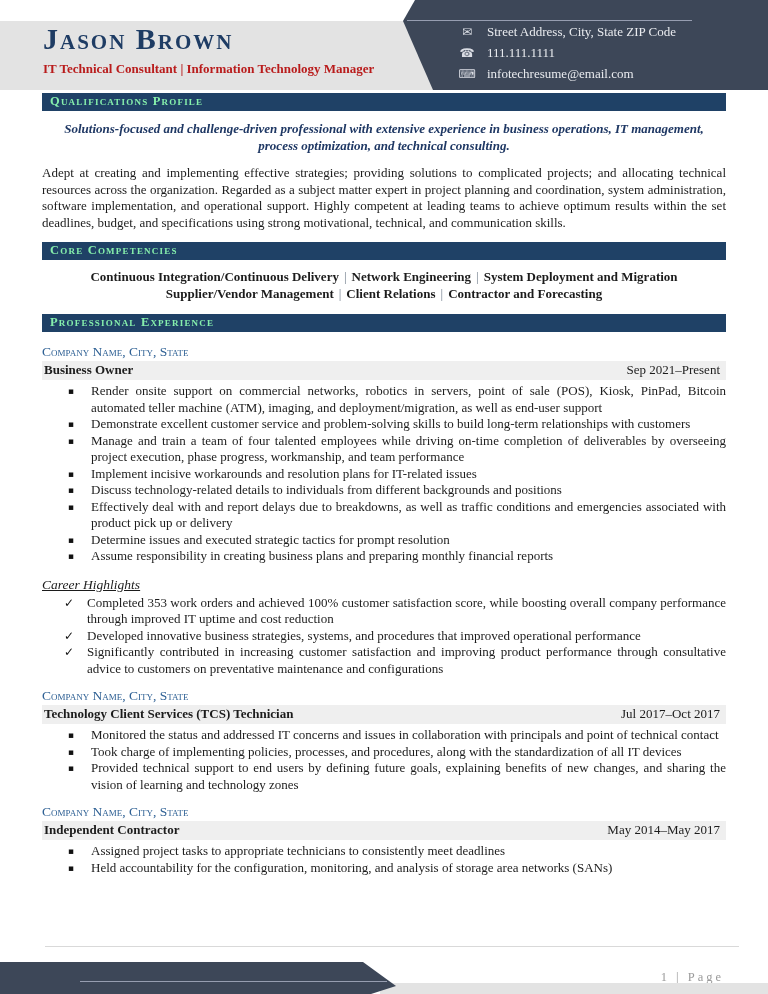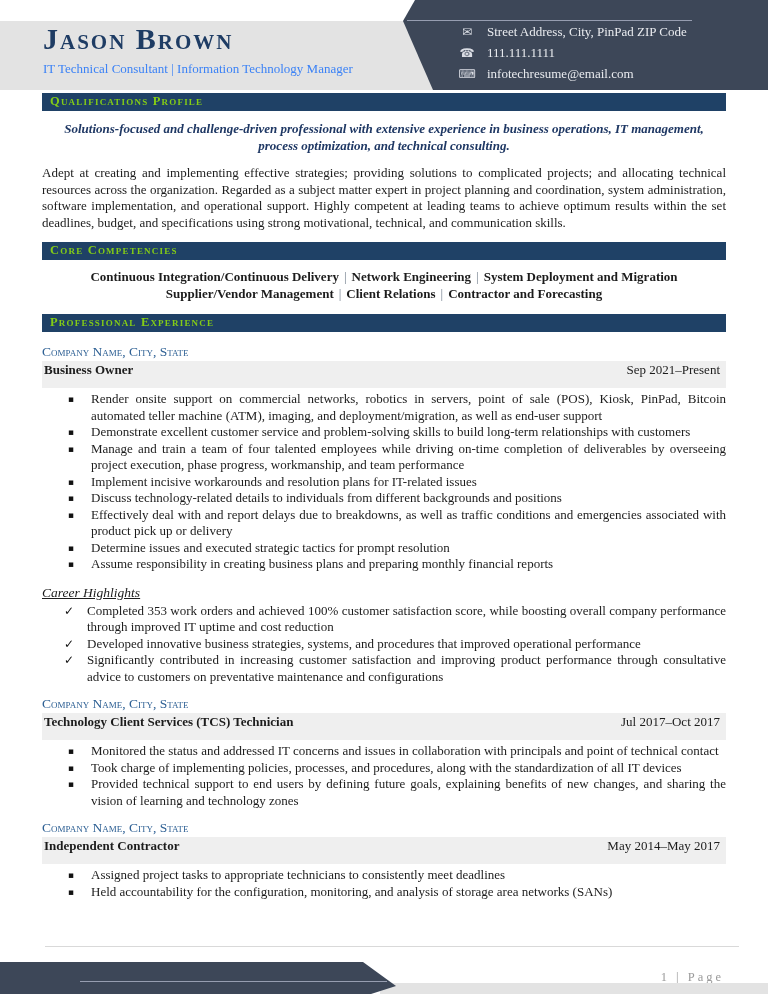--- a/index.html
+++ b/index.html
@@ -21,46 +21,46 @@
   .header{position:relative;height:73px;}
   .band-gray{position:absolute;top:21px;left:0;width:100%;height:69px;background:var(--header-band);}
   .navy-shape{
     position:absolute;top:0;left:0;width:768px;height:90px;background:var(--header-block);
     clip-path:polygon(415px 0,768px 0,768px 90px,433px 90px,403px 21px);
   }
   .navy-line{position:absolute;top:20px;left:407px;width:285px;height:1px;background:#969db0;z-index:3;}
   .identity{position:absolute;left:43px;top:22px;z-index:2;}
   .name{margin:0;font-size:30px;line-height:34px;font-weight:bold;font-variant:small-caps;
         letter-spacing:2px;color:var(--name-text);}
-  .subtitle{margin-top:5px;font-size:13px;font-weight:normal;color:#3b82f6;}
+  .subtitle{margin-top:5px;font-size:13px;font-weight:bold;color:#b91c1c;}
   .contact{position:absolute;left:458px;top:24px;z-index:4;font-size:13px;color:#e9ebef;}
   .contact-row{display:flex;align-items:baseline;margin-bottom:5px;}
   .contact-icon{flex:0 0 18px;margin-right:11px;text-align:center;
                 font-family:"DejaVu Sans",sans-serif;font-size:12px;color:#d9dce3;}
   
   .content{padding:0 42px;}
   .section-bar{
-    margin-top:12px;background:var(--section-bar);color:#84cc16;
+    margin-top:12px;background:var(--section-bar);color:#86efac;
     font-variant:small-caps;font-weight:bold;font-size:12.5px;letter-spacing:1.2px;
     padding:2px 8px 3px;line-height:13px;
   }
   .sec-qual .section-bar{margin-top:20px;}
   .sec-core .section-bar{margin-top:11px;}
   .tagline{margin:10px 4px 0;text-align:center;font-weight:bold;font-style:italic;
            font-size:13px;line-height:1.27;color:#1f3864;}
   .summary{margin:11px 0 0;text-align:justify;font-size:13px;line-height:1.27;}
   .comp-line{text-align:center;font-weight:bold;font-size:13px;line-height:1.27;}
   .comp-line.first{margin-top:9px;}
   .comp-sep{font-weight:normal;color:#75818f;padding:0 5px;}
   
   .job{margin-top:12px;}
   .job + .job{margin-top:11px;}
   .company{font-variant:small-caps;font-size:13.5px;color:var(--accent-company);line-height:15px;}
   .title-bar{display:flex;justify-content:space-between;align-items:baseline;
-             background:var(--title-row-bg);margin-top:2px;padding:1px 6px 10px 2px;}
+             background:var(--title-row-bg);margin-top:2px;padding:1px 6px 2px 2px;}
   .job-title{font-weight:bold;font-size:13px;}
   .job-dates{font-size:13px;}
   ul.bullets{list-style:none;margin:3px 0 0;padding:0 0 0 26px;}
   ul.bullets li{display:flex;}
   .marker{flex:0 0 23px;font-family:"DejaVu Sans",sans-serif;font-size:9px;line-height:16.5px;color:#111;}
   .marker-check{flex:0 0 23px;font-family:"DejaVu Sans",sans-serif;font-size:12px;line-height:16.5px;color:#111;}
   .li-text{flex:1;text-align:justify;font-size:13px;line-height:1.27;}
   .highlights-heading{margin-top:12px;font-weight:normal;font-style:italic;
                       text-decoration:underline;font-size:13.5px;}
   ul.checks{list-style:none;margin:2px 0 0;padding:0 0 0 22px;}
@@ -85,21 +85,21 @@
     <div class="navy-line"></div>
 
     <div class="identity">
       <h1 class="name">Jason Brown</h1>
       <div class="subtitle">IT Technical Consultant | Information Technology Manager</div>
     </div>
 
     <div class="contact">
       <div class="contact-row">
         <span class="contact-icon">✉</span>
-        <span>Street Address, City, PinPad ZIP Code</span>
+        <span>Street Address, City, State ZIP Code</span>
       </div>
       <div class="contact-row">
         <span class="contact-icon">☎</span>
         <span>111.111.1111</span>
       </div>
       <div class="contact-row">
         <span class="contact-icon">⌨</span>
         <span>infotechresume@email.com</span>
       </div>
     </div>

